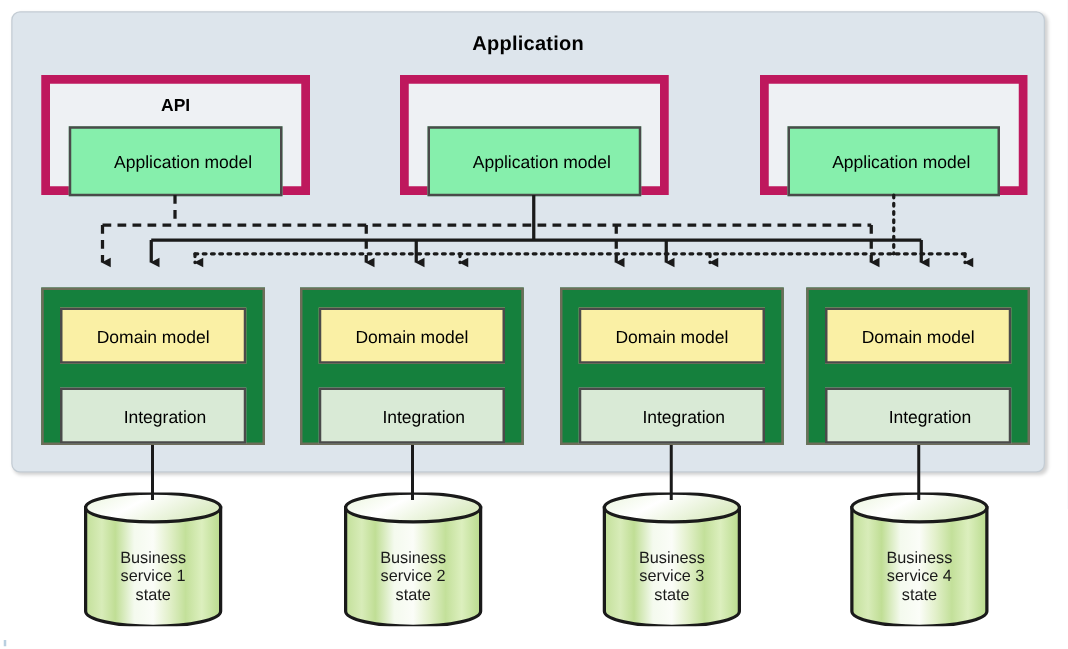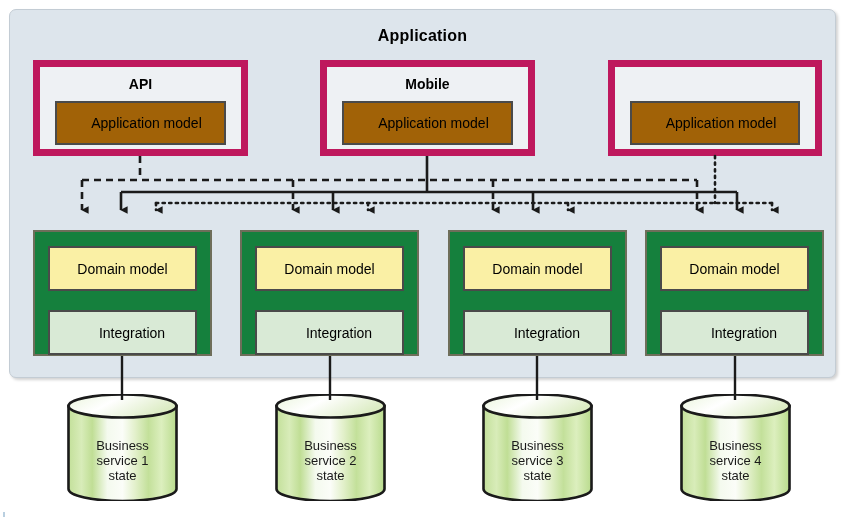--- a/index.html
+++ b/index.html
@@ -60,22 +60,22 @@
     text-align: center;
     font-size: 14px;
     font-weight: bold;
     color: #000000;
   }
   .channel-inner {
     position: absolute;
     left: 15px;
     right: 15px;
     top: 34px;
-    height: 44px;
-    background: #a16207;
+    height: 56px;
+    background: #86efac;
     border: 2px solid #4a4a4a;
     box-sizing: border-box;
     display: flex;
     align-items: center;
     justify-content: center;
     font-size: 14px;
     color: #000000;
     padding-left: 12px;
   }
 
@@ -157,21 +157,20 @@
   <div class="app-panel">
     <div class="app-title">Application</div>
   </div>
 
   <div class="channel" style="left:33px;width:215px;">
     <div class="channel-title">API</div>
     <div class="channel-inner">Application model</div>
   </div>
 
   <div class="channel" style="left:320px;width:215px;">
-    <div class="channel-title">Mobile</div>
     <div class="channel-inner">Application model</div>
   </div>
 
   <div class="channel" style="left:608px;width:214px;">
     <div class="channel-inner">Application model</div>
   </div>
 
   <div class="service" style="left:33px;">
     <div class="svc-inner svc-domain">Domain model</div>
     <div class="svc-inner svc-integration">Integration</div>

